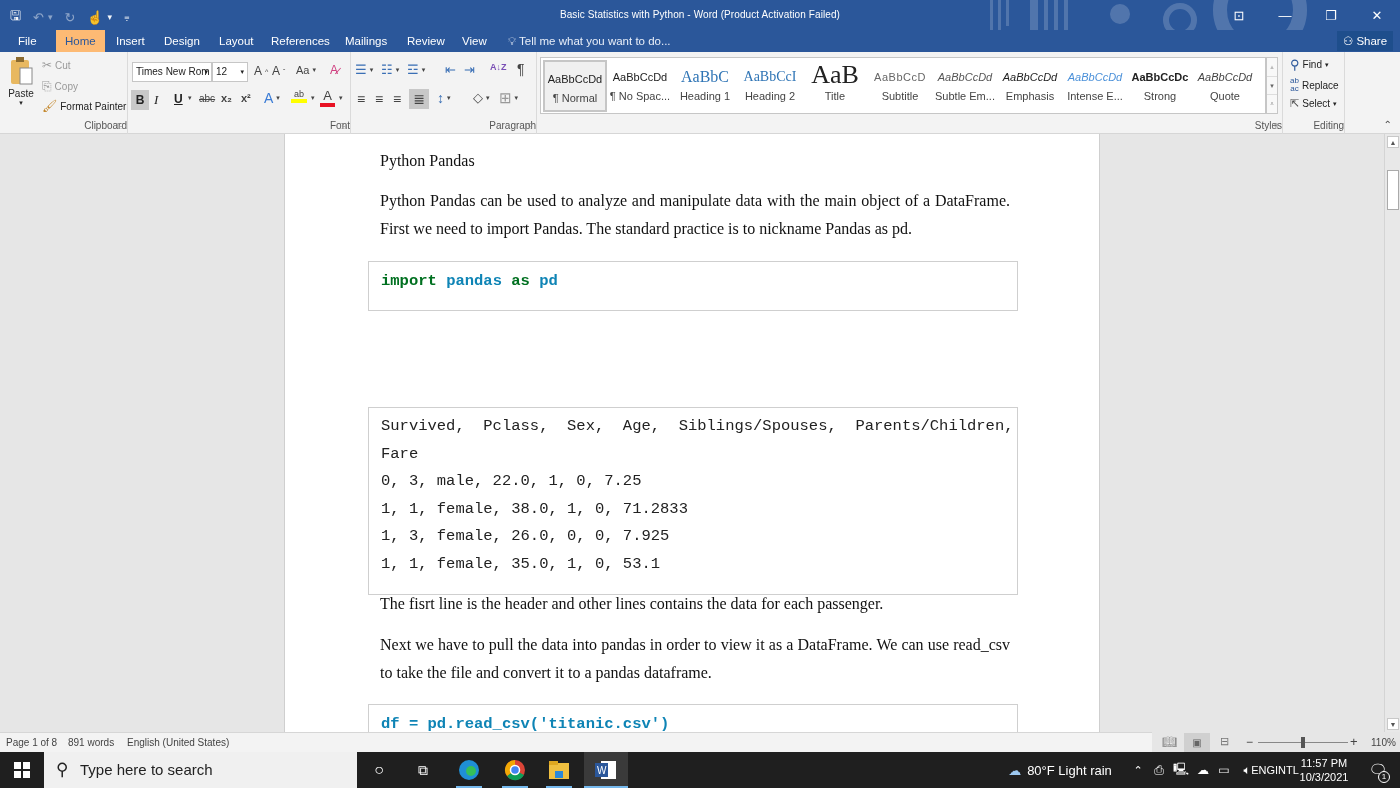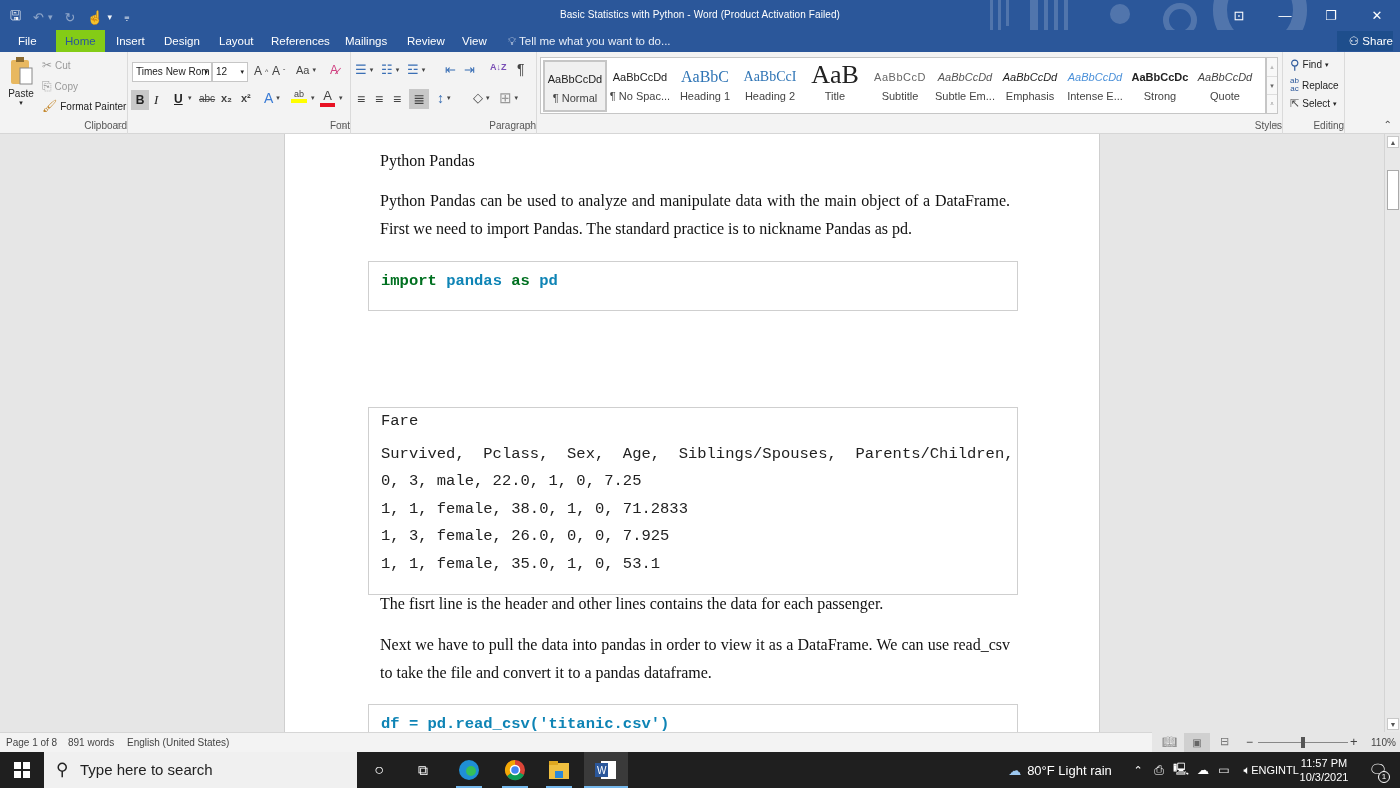--- a/index.html
+++ b/index.html
@@ -7,23 +7,23 @@
 .titlebar{position:absolute;left:0;top:0;width:1400px;height:30px;background:#2b579a;color:#fff}
 .titlebar .qat{position:absolute;left:10px;top:6px;display:flex;gap:12px;align-items:center;font-size:13px}
 .titlebar .qat span{opacity:.95}
 .titlebar .qat .dim{opacity:.45}
 .titlebar .title{position:absolute;left:0;width:1400px;top:9px;text-align:center;font-size:10px;letter-spacing:.1px}
 .titlebar .winctl{position:absolute;right:0;top:0;display:flex}
 .titlebar .winctl div{width:46px;height:30px;display:flex;align-items:center;justify-content:center;font-size:13px}
 .deco{position:absolute;top:0;height:52px;opacity:.18}
 .tabsbar{position:absolute;left:0;top:30px;width:1400px;height:22px;background:#2b579a;color:#fff}
 .tab{position:absolute;top:0;height:22px;line-height:22px;font-size:11.5px;padding:0 9px}
-.tab.active{background:#84cc16;color:#2b579a;height:23px}
+.tab.active{background:#fdba74;color:#2b579a;height:23px}
 .tellme{position:absolute;left:508px;top:0;line-height:22px;font-size:11.5px;color:#e8eef8}
-.share{position:absolute;right:7px;top:1px;height:20px;width:56px;background:#1e4e8c;line-height:20px;font-size:11.5px;text-align:right}
+.share{position:absolute;right:7px;top:1px;height:20px;width:56px;background:#1e4e8c;line-height:20px;font-size:11.5px;text-align:center}
 .ribbon{position:absolute;left:0;top:52px;width:1400px;height:82px;background:#f3f3f3;border-bottom:1px solid #d6d6d6}
 .group{position:absolute;top:0;height:82px;border-right:1px solid #dadada}
 .glabel{position:absolute;bottom:3px;left:0;width:100%;text-align:right;font-size:10px;color:#555}
 .launch{position:absolute;bottom:4px;right:4px;font-size:7px;color:#888}
 .btn{position:absolute;display:flex;align-items:center;gap:3px;font-size:10px;color:#444;white-space:nowrap}
 .box{position:absolute;border:1px solid #c6c6c6;background:#fff;height:20px;font-size:10px;line-height:18px;padding-left:3px;color:#222}
 .ico{display:inline-block;text-align:center;font-size:12px;color:#444}
 .styles{position:absolute;left:540px;top:5px;width:726px;height:57px;border:1px solid #c6c6c6;background:#fff}
 .style{position:absolute;top:2px;width:64px;height:52px;text-align:center}
 .style.sel{border:2px solid #c6c6c6;background:#f0f0f0}
@@ -291,22 +291,22 @@
   <div class="page">
     <div class="p h" style="top:13px">Python Pandas</div>
     <div class="p" style="top:53px">Python Pandas can be used to analyze and manipulate data with the main object of a DataFrame. First we need to import Pandas. The standard practice is to nickname Pandas as pd.</div>
 
     <div class="code" style="top:127px;height:50px">
       <div class="mono" style="padding-top:6px"><span class="kw">import</span> <span class="id">pandas</span> <span class="kw">as</span> <span class="id">pd</span></div>
     </div>
 
 
     <div class="code" style="top:273px;height:188px">
+      <div class="mono" style="padding-top:5px">Survived,  Pclass,  Sex,  Age,  Siblings/Spouses,  Parents/Children,</div>
       <div class="mono">Fare</div>
-      <div class="mono" style="padding-top:5px">Survived,  Pclass,  Sex,  Age,  Siblings/Spouses,  Parents/Children,</div>
       <div class="mono">0, 3, male, 22.0, 1, 0, 7.25</div>
       <div class="mono">1, 1, female, 38.0, 1, 0, 71.2833</div>
       <div class="mono">1, 3, female, 26.0, 0, 0, 7.925</div>
       <div class="mono">1, 1, female, 35.0, 1, 0, 53.1</div>
     </div>
 
     <div class="p" style="top:456px">The fisrt line is the header and other lines contains the data for each passenger.</div>
     <div class="p" style="top:497px">Next we have to pull the data into pandas in order to view it as a DataFrame. We can use read_csv to take the file and convert it to a pandas dataframe.</div>
 
     <div class="code" style="top:570px;height:60px">

